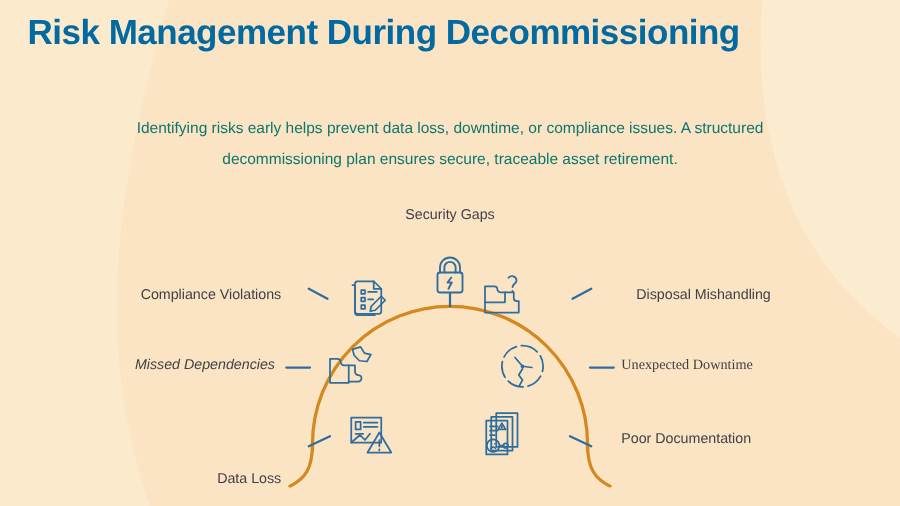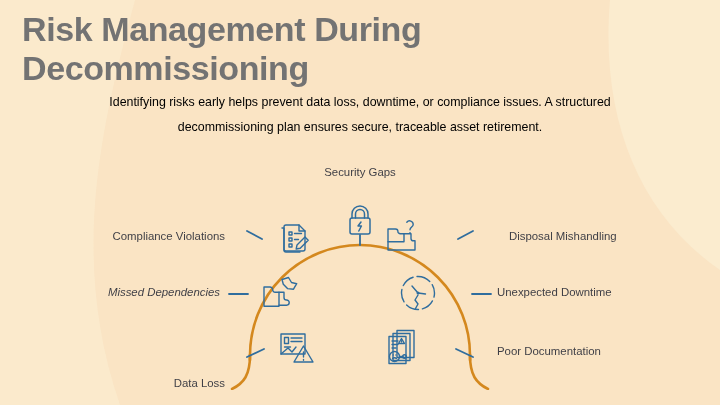--- a/index.html
+++ b/index.html
@@ -30,37 +30,37 @@
     height: 405px;
     pointer-events: none;
   }
 
   
   .title {
     position: absolute;
     left: 22px;
     top: 10px;
     width: 680px;
-    font-size: 34px;
+    font-size: 28px;
     font-weight: bold;
     letter-spacing: -0.4px;
-    color: #737373;
+    color: #0369a1;
     line-height: 1.15;
   }
 
   
   .subtitle {
     position: absolute;
     left: 60px;
     top: 90px;
     width: 600px;
     text-align: center;
     font-size: 12.4px;
     line-height: 2.05;
-    color: #000000;
+    color: #0f766e;
   }
 
   
   .diagram {
     position: absolute;
     left: 0;
     top: 155px;
     width: 720px;
     height: 235px;
   }
@@ -181,21 +181,21 @@
     <div class="node-label right" style="left:497px; top:76px; width:210px;margin-left:12px;">Disposal Mishandling</div>
     <div class="node-icon" style="left:384px; top:62px;">
       <svg viewBox="0 0 40 40" width="40" height="40" xmlns="http://www.w3.org/2000/svg" fill="none" stroke="#2f6d9e" stroke-width="1.4" stroke-linecap="round" stroke-linejoin="round">
         <path d="M4 12 h7.5 a2.4 2.4 0 0 1 2.4 2.4 a2.4 2.4 0 0 0 2.4 2.4 h3.7 v8 h-16 z"></path>
         <path d="M20 16.8 h7 v4.6 a2.4 2.4 0 0 0 2.4 2.4 h1.6 v9.2 h-27 v-8.2"></path>
         <path d="M22.8 5.2 a3.6 3.6 0 0 1 6.4 2.3 c0 2.4 -3.2 2.6 -3.2 5.2"></path>
         <path d="M26 15.6 v0.8"></path>
       </svg>
     </div>
 
-    <div class="node-label right" style="left:497px; top:132px; width:210px;">Unexpected Downtime</div>
+    <div class="node-label right" style="left:497px; top:132px; width:210px;font-family:Liberation Serif, serif;">Unexpected Downtime</div>
     <div class="node-icon" style="left:398px; top:118px;">
       <svg viewBox="0 0 40 40" width="40" height="40" xmlns="http://www.w3.org/2000/svg" fill="none" stroke="#2f6d9e" stroke-width="1.4" stroke-linecap="round" stroke-linejoin="round">
         <path d="M20 3.5 a16.5 16.5 0 0 1 0 33 a16.5 16.5 0 0 1 0 -33" stroke-dasharray="13 4"></path>
         <path d="M20 20 l-6 -7"></path>
         <path d="M20 20 l7.5 1"></path>
         <circle cx="20" cy="20" r="1.5" fill="#2f6d9e" stroke="none"></circle>
         <path d="M20 22 l-3 5 3 4 -2.5 4.5"></path>
       </svg>
     </div>
 

